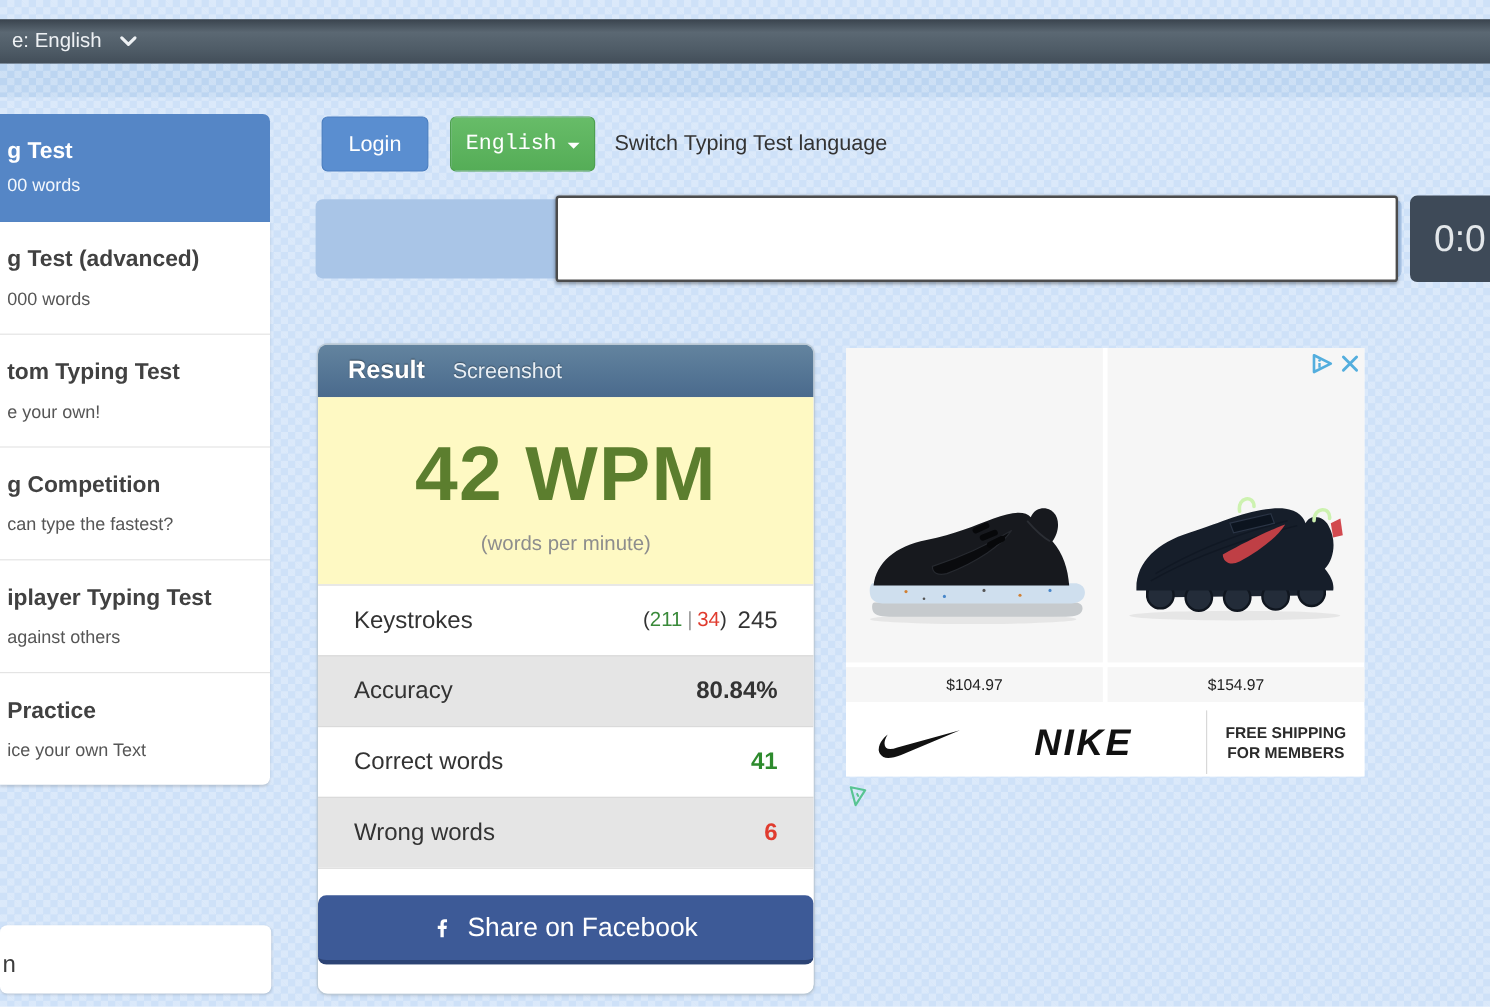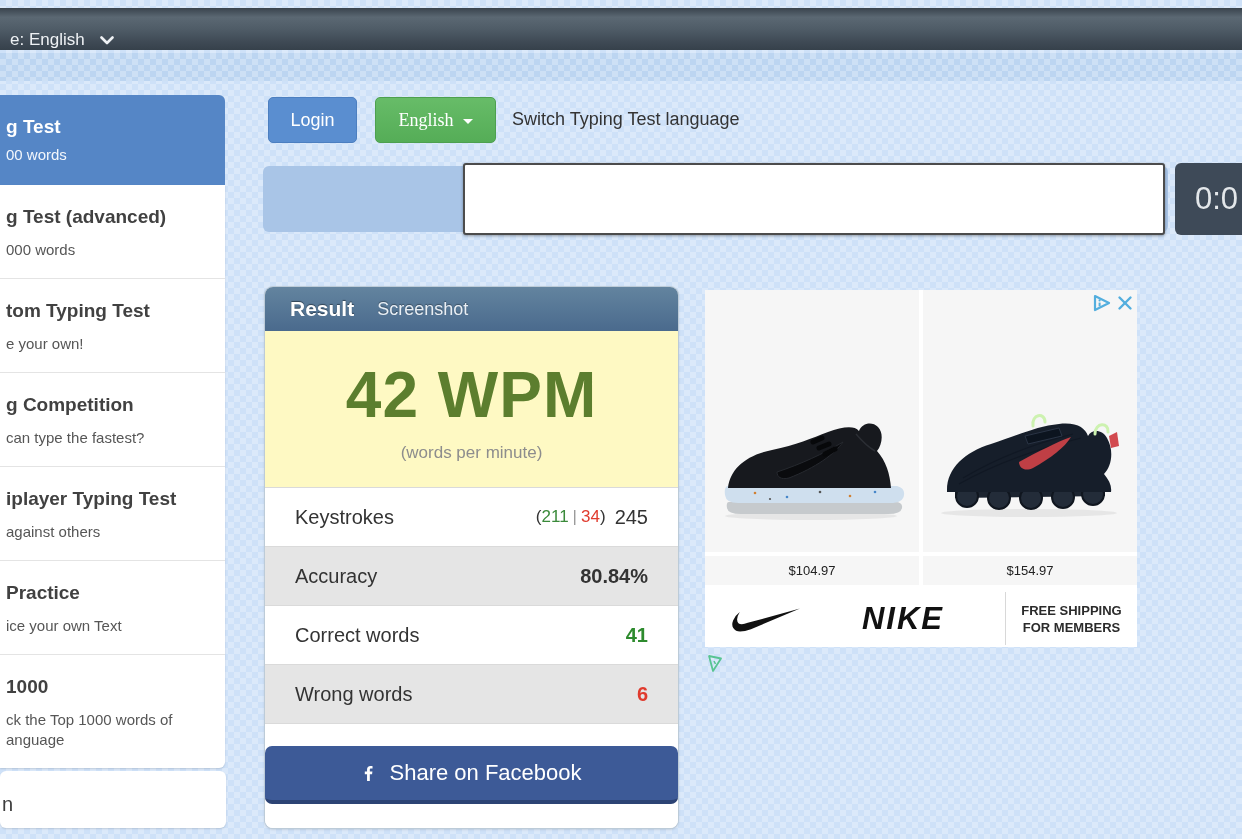--- a/index.html
+++ b/index.html
@@ -12,23 +12,23 @@
     position:absolute;inset:0;
     background-color:#cee1f8;
     background-image:
       linear-gradient(45deg, rgba(255,255,255,.26) 25%, transparent 25%, transparent 75%, rgba(255,255,255,.26) 75%),
       linear-gradient(45deg, rgba(255,255,255,.26) 25%, transparent 25%, transparent 75%, rgba(255,255,255,.26) 75%);
     background-size:12px 12px;background-position:0 0,6px 6px;
   }
 
   
   .topbar{
-    position:absolute;left:0;top:8px;width:100%;height:42px;
+    position:absolute;left:0;top:16px;width:100%;height:50px;
     background:linear-gradient(180deg,#39434d 0%,#5b6873 22%,#4f5c67 50%,#3e4954 82%,#36414b 100%);
-    display:flex;align-items:flex-end;
+    display:flex;align-items:flex-start;
   }
   .topbar-chip{display:flex;align-items:center;gap:15px;padding:8px 0 0 10px;color:#eef1f4;font-size:17px;cursor:pointer;}
   .band{
     position:absolute;left:0;top:53px;width:100%;height:28px;background:#bcd5f1;
     background-image:
       linear-gradient(45deg, rgba(255,255,255,.25) 25%, transparent 25%, transparent 75%, rgba(255,255,255,.25) 75%),
       linear-gradient(45deg, rgba(255,255,255,.25) 25%, transparent 25%, transparent 75%, rgba(255,255,255,.25) 75%);
     background-size:12px 12px;background-position:0 0,6px 6px;
   }
 
@@ -56,21 +56,21 @@
   
   .login-btn{
     position:absolute;left:268px;top:97px;width:89px;height:46px;background:#5a8ed0;
     border:1px solid #4c7fc0;border-radius:5px;color:#fff;font-size:18px;cursor:pointer;
     font-family:inherit;
   }
   .lang-btn{
     position:absolute;left:375px;top:97px;width:121px;height:46px;
     background:linear-gradient(#67bc68,#55ad57);border:1px solid #4da04f;border-radius:5px;
     color:#fff;font-size:18px;display:flex;align-items:center;justify-content:center;gap:9px;
-    cursor:pointer;font-family:Liberation Serif, serif;
+    cursor:pointer;font-family:Liberation Mono, monospace;
   }
   .caret{width:0;height:0;border-left:5px solid transparent;border-right:5px solid transparent;border-top:5px solid #fff;margin-top:2px;}
   .switch-text{position:absolute;left:512px;top:109px;font-size:18px;color:#333;}
 
   
   .word-strip{position:absolute;left:263px;top:166px;width:905px;height:66px;background:#a9c5e7;border-radius:6px;}
   .typing-input{
     position:absolute;left:463px;top:163px;width:702px;height:72px;background:#fff;
     border:2px solid #4c4c4c;border-radius:3px;box-sizing:border-box;
     box-shadow:0 1px 3px rgba(0,0,0,.35);font-size:24px;padding:0 12px;outline:none;
@@ -164,27 +164,20 @@
       <div class="t">g Competition</div>
       <div class="s">can type the fastest?</div>
     </div>
     <div class="side-item">
       <div class="t">iplayer Typing Test</div>
       <div class="s">against others</div>
     </div>
     <div class="side-item">
       <div class="t">Practice</div>
       <div class="s">ice your own Text</div>
-    </div>
-    <div class="side-item">
-      <div class="t">1000</div>
-      <div class="s">
-        <span>ck the Top 1000 words of</span><br>
-        <span>anguage</span>
-      </div>
     </div>
   </nav>
   <div class="side-bottom">
     <span>n</span>
   </div>
 
   <button class="login-btn">Login</button>
   <button class="lang-btn">
     <span>English</span>
     <span class="caret"></span>

